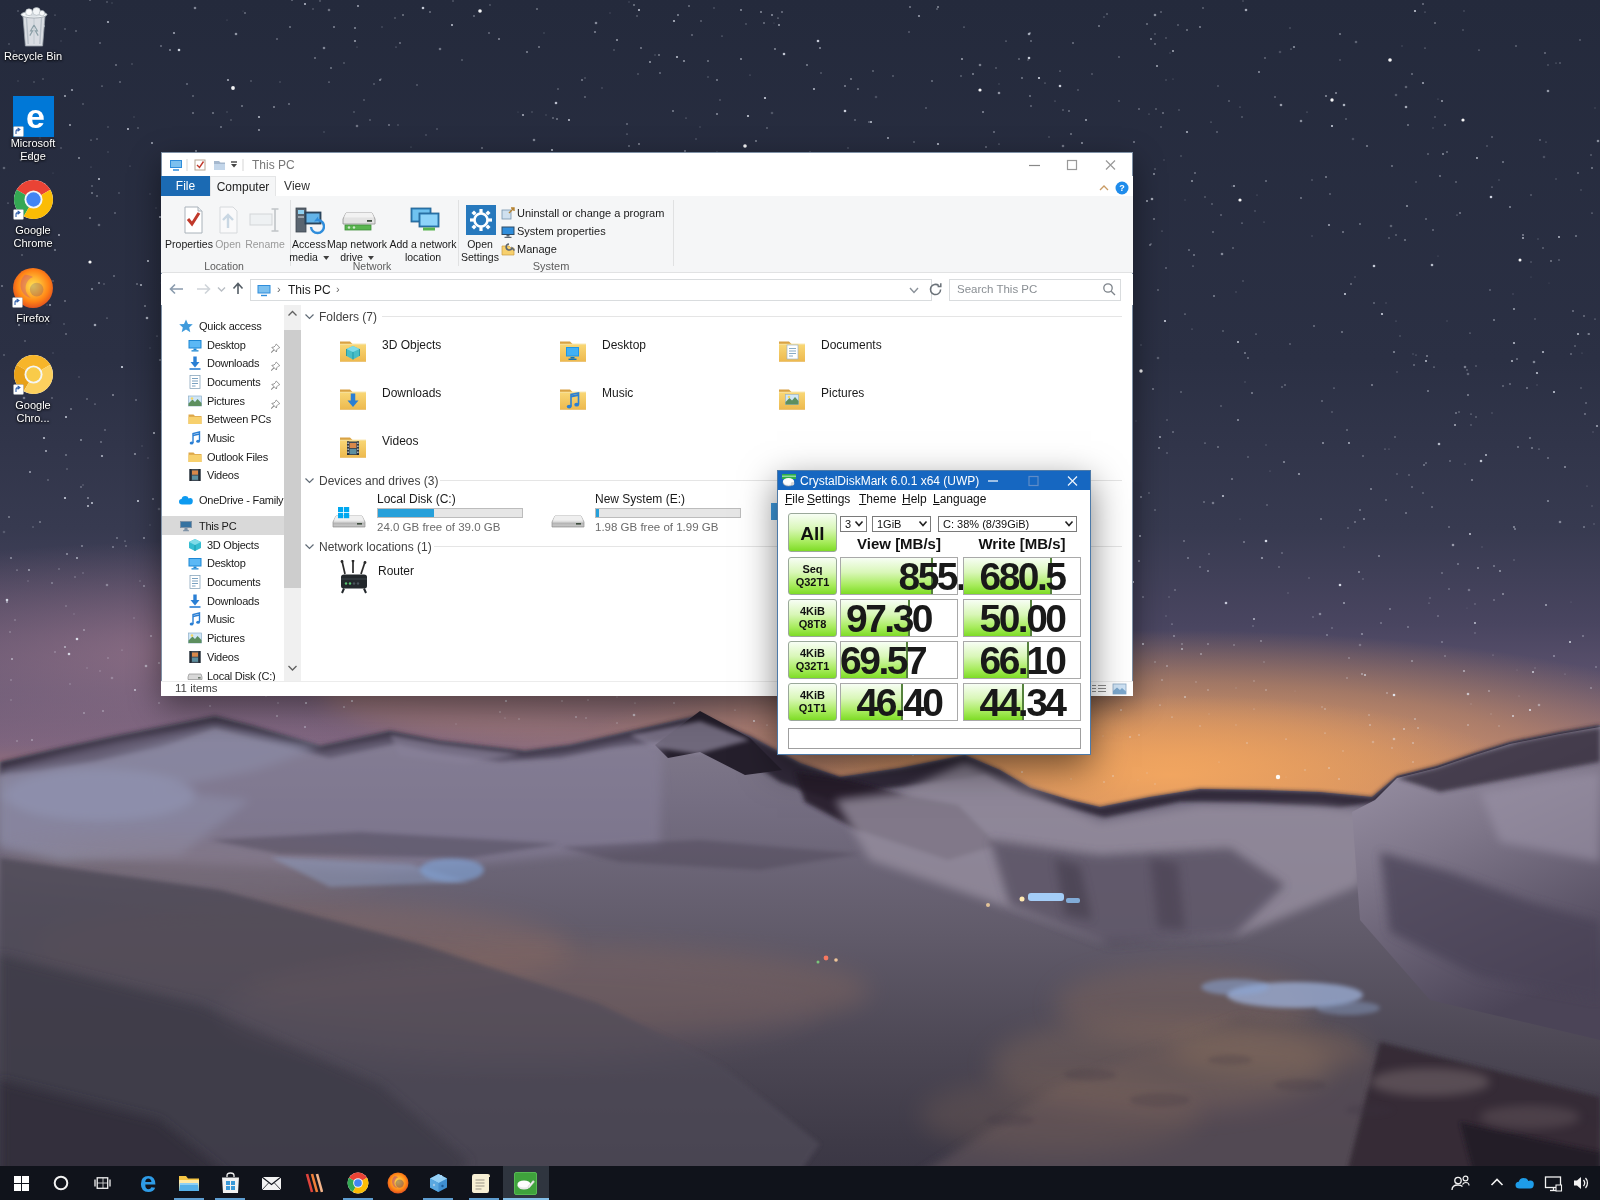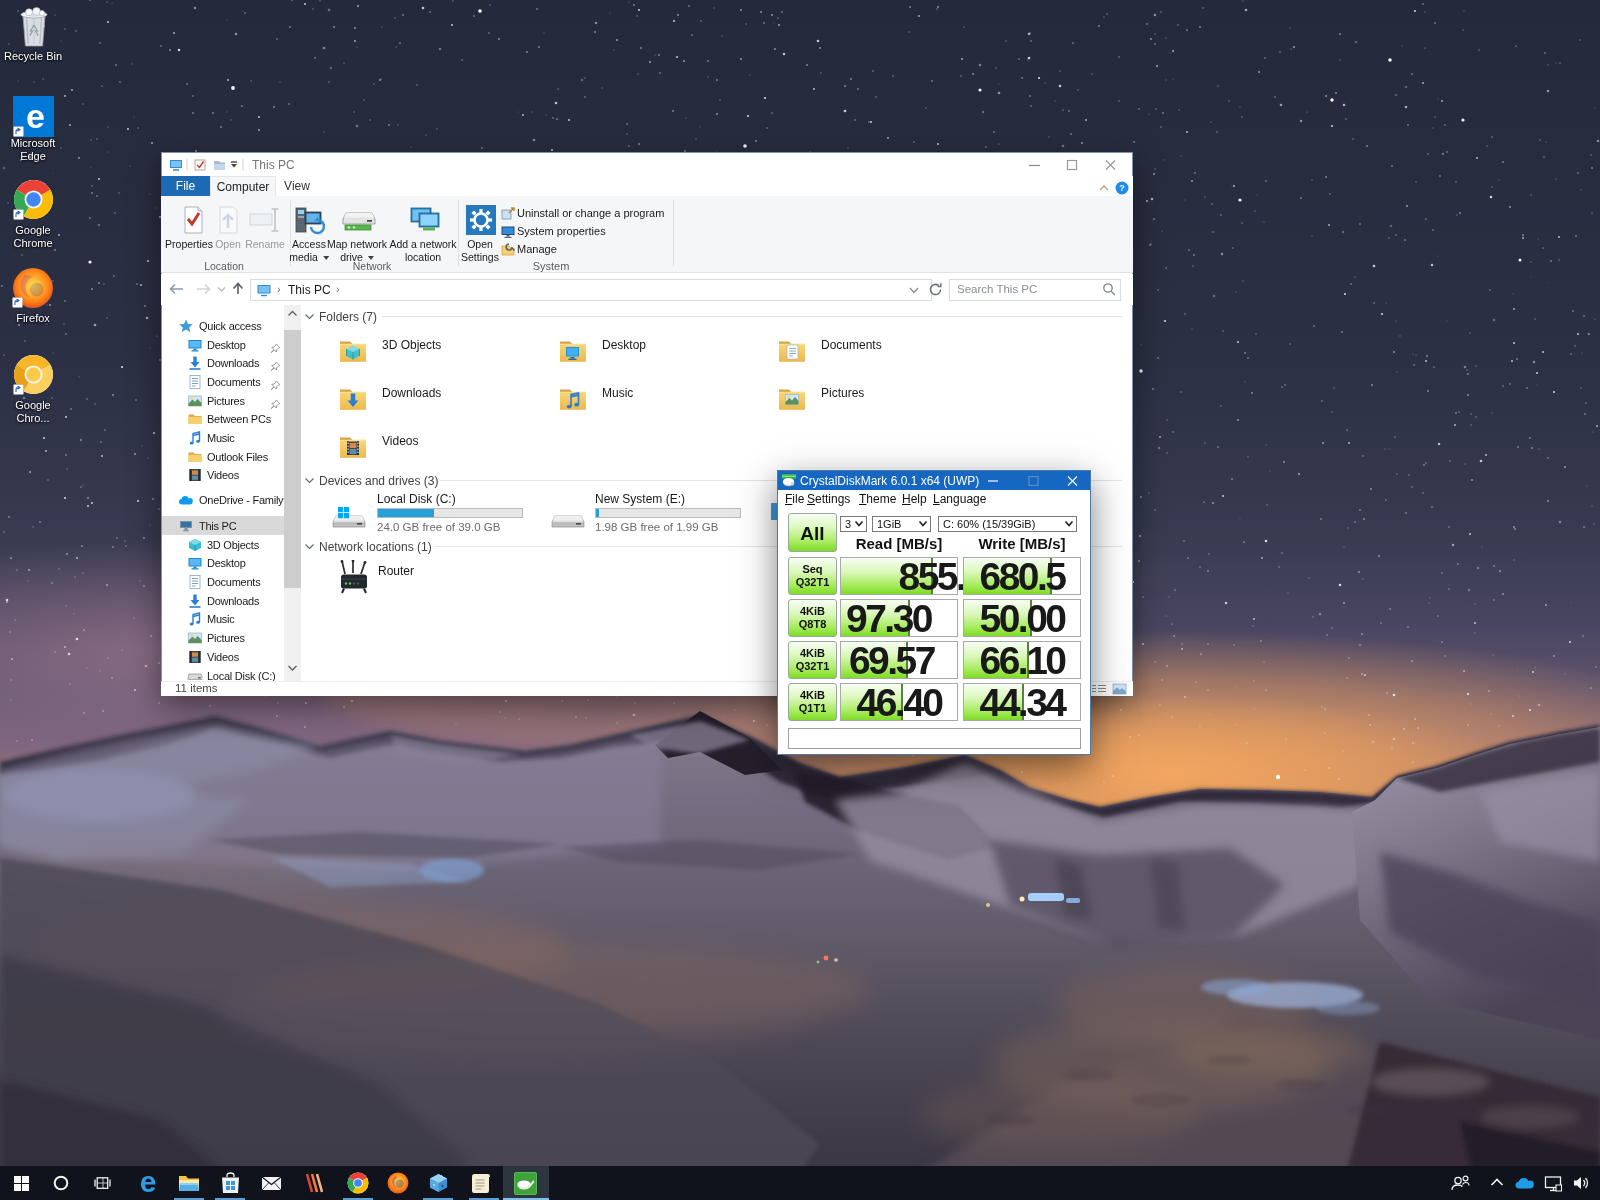--- a/index.html
+++ b/index.html
@@ -2400,25 +2400,25 @@
 <div class="abs" style="left:778px;top:508px;width:312px;height:246px;background:#fff"></div>
 <div class="abs" style="left:788px;top:513px;width:49px;height:39px;background:linear-gradient(to bottom,#f7fef4 0%,#d9f7b8 40%,#a8ec5e 75%,#7edc26 100%);border:1px solid #9aa89a;border-radius:3px;text-align:center;line-height:39px;font-size:19px;font-weight:bold;color:#111">All</div>
 <div class="abs" style="left:840px;top:516px;width:27px;height:16px;background:#fff;border:1px solid #7a7a7a;font-size:11px;color:#111;line-height:15px;padding-left:4px;white-space:nowrap;overflow:hidden">3</div>
 <svg class="abs" style="left:854px;top:520px" width="10" height="8" viewBox="0 0 10 8">
     <path d="M1.5,1.5 L5,5.5 L8.5,1.5" stroke="#222" stroke-width="1.6" fill="none"></path>
   </svg>
 <div class="abs" style="left:872px;top:516px;width:59px;height:16px;background:#fff;border:1px solid #7a7a7a;font-size:11px;color:#111;line-height:15px;padding-left:4px;white-space:nowrap;overflow:hidden">1GiB</div>
 <svg class="abs" style="left:918px;top:520px" width="10" height="8" viewBox="0 0 10 8">
     <path d="M1.5,1.5 L5,5.5 L8.5,1.5" stroke="#222" stroke-width="1.6" fill="none"></path>
   </svg>
-<div class="abs" style="left:938px;top:516px;width:139px;height:16px;background:#fff;border:1px solid #7a7a7a;font-size:11px;color:#111;line-height:15px;padding-left:4px;white-space:nowrap;overflow:hidden">C: 60% (15/39GiB)</div>
+<div class="abs" style="left:938px;top:516px;width:139px;height:16px;background:#fff;border:1px solid #7a7a7a;font-size:11px;color:#111;line-height:15px;padding-left:4px;white-space:nowrap;overflow:hidden">C: 38% (8/39GiB)</div>
 <svg class="abs" style="left:1064px;top:520px" width="10" height="8" viewBox="0 0 10 8">
     <path d="M1.5,1.5 L5,5.5 L8.5,1.5" stroke="#222" stroke-width="1.6" fill="none"></path>
   </svg>
-<div class="abs" style="left:840px;top:535px;width:118px;text-align:center;font-size:15px;font-weight:bold;color:#111">Read [MB/s]</div>
+<div class="abs" style="left:840px;top:535px;width:118px;text-align:center;font-size:15px;font-weight:bold;color:#111">View [MB/s]</div>
 <div class="abs" style="left:963px;top:535px;width:118px;text-align:center;font-size:15px;font-weight:bold;color:#111">Write [MB/s]</div>
 <div class="abs" style="left:788px;top:557.0px;width:49px;height:38px;background:linear-gradient(to bottom,#f7fef4 0%,#d9f7b8 40%,#a8ec5e 75%,#7edc26 100%);border:1px solid #9aa89a;border-radius:3px;text-align:center;font-size:11px;font-weight:bold;color:#111;line-height:13px;padding-top:5px">Seq<br>Q32T1</div>
 <div class="abs" style="left:840px;top:557.0px;width:118px;height:38px;background:#fff;border:1px solid #a9a9a9"></div>
 <div class="abs" style="left:841px;top:558.0px;width:91px;height:36px;background:linear-gradient(to bottom,#f7fef4 0%,#d9f7b8 40%,#a8ec5e 75%,#7edc26 100%)"></div>
 <div class="abs" style="left:931px;top:558.0px;width:2px;height:36px;background:#55823c"></div>
 <div class="abs" style="left:882px;top:554.0px;width:118px;height:38px;font-size:39px;font-weight:bold;color:#191919;text-align:center;letter-spacing:-2.5px;line-height:45px">855.9</div>
 <div class="abs" style="left:963px;top:557.0px;width:118px;height:38px;background:#fff;border:1px solid #a9a9a9"></div>
 <div class="abs" style="left:964px;top:558.0px;width:87px;height:36px;background:linear-gradient(to bottom,#f7fef4 0%,#d9f7b8 40%,#a8ec5e 75%,#7edc26 100%)"></div>
 <div class="abs" style="left:1050px;top:558.0px;width:2px;height:36px;background:#55823c"></div>
 <div class="abs" style="left:963px;top:554.0px;width:118px;height:38px;font-size:39px;font-weight:bold;color:#191919;text-align:center;letter-spacing:-2.5px;line-height:45px">680.5</div>
@@ -2428,21 +2428,21 @@
 <div class="abs" style="left:908px;top:599.9px;width:2px;height:36px;background:#55823c"></div>
 <div class="abs" style="left:840px;top:595.9px;width:97px;height:38px;font-size:39px;font-weight:bold;color:#191919;text-align:center;letter-spacing:-2.5px;line-height:45px">97.30</div>
 <div class="abs" style="left:963px;top:598.9px;width:118px;height:38px;background:#fff;border:1px solid #a9a9a9"></div>
 <div class="abs" style="left:964px;top:599.9px;width:67px;height:36px;background:linear-gradient(to bottom,#f7fef4 0%,#d9f7b8 40%,#a8ec5e 75%,#7edc26 100%)"></div>
 <div class="abs" style="left:1030px;top:599.9px;width:2px;height:36px;background:#55823c"></div>
 <div class="abs" style="left:963px;top:595.9px;width:118px;height:38px;font-size:39px;font-weight:bold;color:#191919;text-align:center;letter-spacing:-2.5px;line-height:45px">50.00</div>
 <div class="abs" style="left:788px;top:640.8px;width:49px;height:38px;background:linear-gradient(to bottom,#f7fef4 0%,#d9f7b8 40%,#a8ec5e 75%,#7edc26 100%);border:1px solid #9aa89a;border-radius:3px;text-align:center;font-size:11px;font-weight:bold;color:#111;line-height:13px;padding-top:5px">4KiB<br>Q32T1</div>
 <div class="abs" style="left:840px;top:640.8px;width:118px;height:38px;background:#fff;border:1px solid #a9a9a9"></div>
 <div class="abs" style="left:841px;top:641.8px;width:66px;height:36px;background:linear-gradient(to bottom,#f7fef4 0%,#d9f7b8 40%,#a8ec5e 75%,#7edc26 100%)"></div>
 <div class="abs" style="left:906px;top:641.8px;width:2px;height:36px;background:#55823c"></div>
-<div class="abs" style="left:840px;top:637.8px;width:94px;height:38px;font-size:39px;font-weight:bold;color:#191919;text-align:right;letter-spacing:-2.5px;line-height:45px">69.57</div>
+<div class="abs" style="left:840px;top:637.8px;width:94px;height:38px;font-size:39px;font-weight:bold;color:#191919;text-align:left;letter-spacing:-2.5px;line-height:45px">69.57</div>
 <div class="abs" style="left:963px;top:640.8px;width:118px;height:38px;background:#fff;border:1px solid #a9a9a9"></div>
 <div class="abs" style="left:964px;top:641.8px;width:64px;height:36px;background:linear-gradient(to bottom,#f7fef4 0%,#d9f7b8 40%,#a8ec5e 75%,#7edc26 100%)"></div>
 <div class="abs" style="left:1027px;top:641.8px;width:2px;height:36px;background:#55823c"></div>
 <div class="abs" style="left:963px;top:637.8px;width:118px;height:38px;font-size:39px;font-weight:bold;color:#191919;text-align:center;letter-spacing:-2.5px;line-height:45px">66.10</div>
 <div class="abs" style="left:788px;top:682.7px;width:49px;height:38px;background:linear-gradient(to bottom,#f7fef4 0%,#d9f7b8 40%,#a8ec5e 75%,#7edc26 100%);border:1px solid #9aa89a;border-radius:3px;text-align:center;font-size:11px;font-weight:bold;color:#111;line-height:13px;padding-top:5px">4KiB<br>Q1T1</div>
 <div class="abs" style="left:840px;top:682.7px;width:118px;height:38px;background:#fff;border:1px solid #a9a9a9"></div>
 <div class="abs" style="left:841px;top:683.7px;width:61px;height:36px;background:linear-gradient(to bottom,#f7fef4 0%,#d9f7b8 40%,#a8ec5e 75%,#7edc26 100%)"></div>
 <div class="abs" style="left:901px;top:683.7px;width:2px;height:36px;background:#55823c"></div>
 <div class="abs" style="left:840px;top:679.7px;width:118px;height:38px;font-size:39px;font-weight:bold;color:#191919;text-align:center;letter-spacing:-2.5px;line-height:45px">46.40</div>
 <div class="abs" style="left:963px;top:682.7px;width:118px;height:38px;background:#fff;border:1px solid #a9a9a9"></div>

